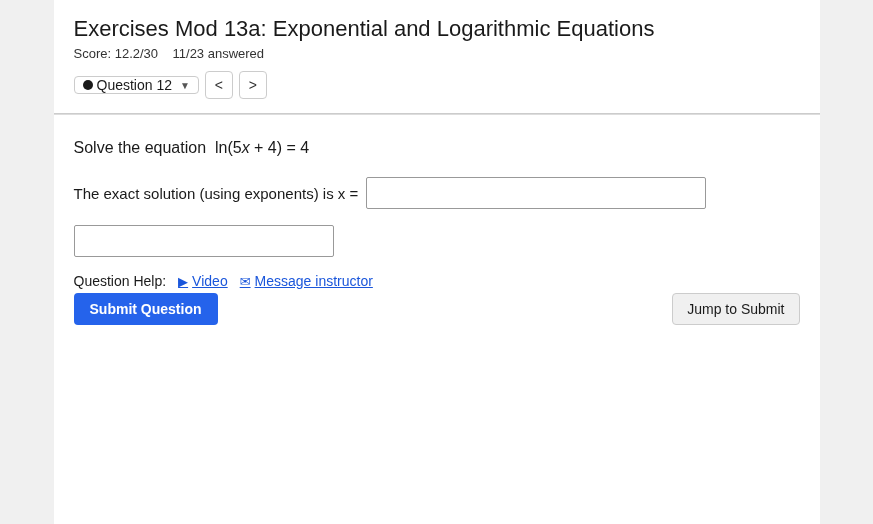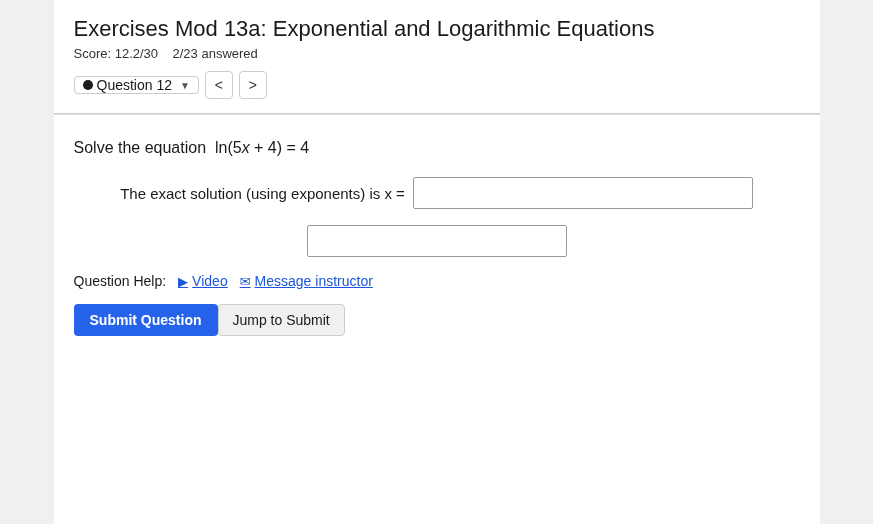--- a/index.html
+++ b/index.html
@@ -103,21 +103,20 @@
       color: #1a1a1a;
       margin-bottom: 20px;
     }
 
     .answer-row {
       display: flex;
       align-items: center;
       margin-bottom: 16px;
       font-size: 15px;
       color: #1a1a1a;
-      justify-content: center;
     }
 
     .answer-label {
       margin-right: 8px;
       white-space: nowrap;
     }
 
     .answer-input {
       border: 1px solid #999;
       border-radius: 2px;
@@ -147,21 +146,22 @@
     }
 
     .help-link-icon {
       font-size: 13px;
     }
 
     .button-row {
       display: flex;
       align-items: center;
       gap: 0;
-      margin-top: 15px;
+      margin-top: 4px;
+      justify-content: space-between;
     }
 
     .submit-btn {
       background-color: #2563eb;
       color: #ffffff;
       border: none;
       border-radius: 4px;
       padding: 8px 16px;
       font-size: 14px;
       font-weight: bold;
@@ -188,21 +188,21 @@
 <body>
 
 <div class="page-container">
 
   <div class="header-section">
     <h1 class="page-title">Exercises Mod 13a: Exponential and Logarithmic Equations</h1>
     <div class="score-line">
       <span>Score:</span>
       <span>12.2/30</span>
       &nbsp;&nbsp;
-      <span>2/23 answered</span>
+      <span>11/23 answered</span>
     </div>
     <div class="question-nav">
       <div class="question-select-wrapper">
         <span class="question-dot"></span>
         <span class="question-label">Question 12</span>
         <span class="chevron-down">▼</span>
       </div>
       <button class="nav-btn">&lt;</button>
       <button class="nav-btn">&gt;</button>
     </div>

